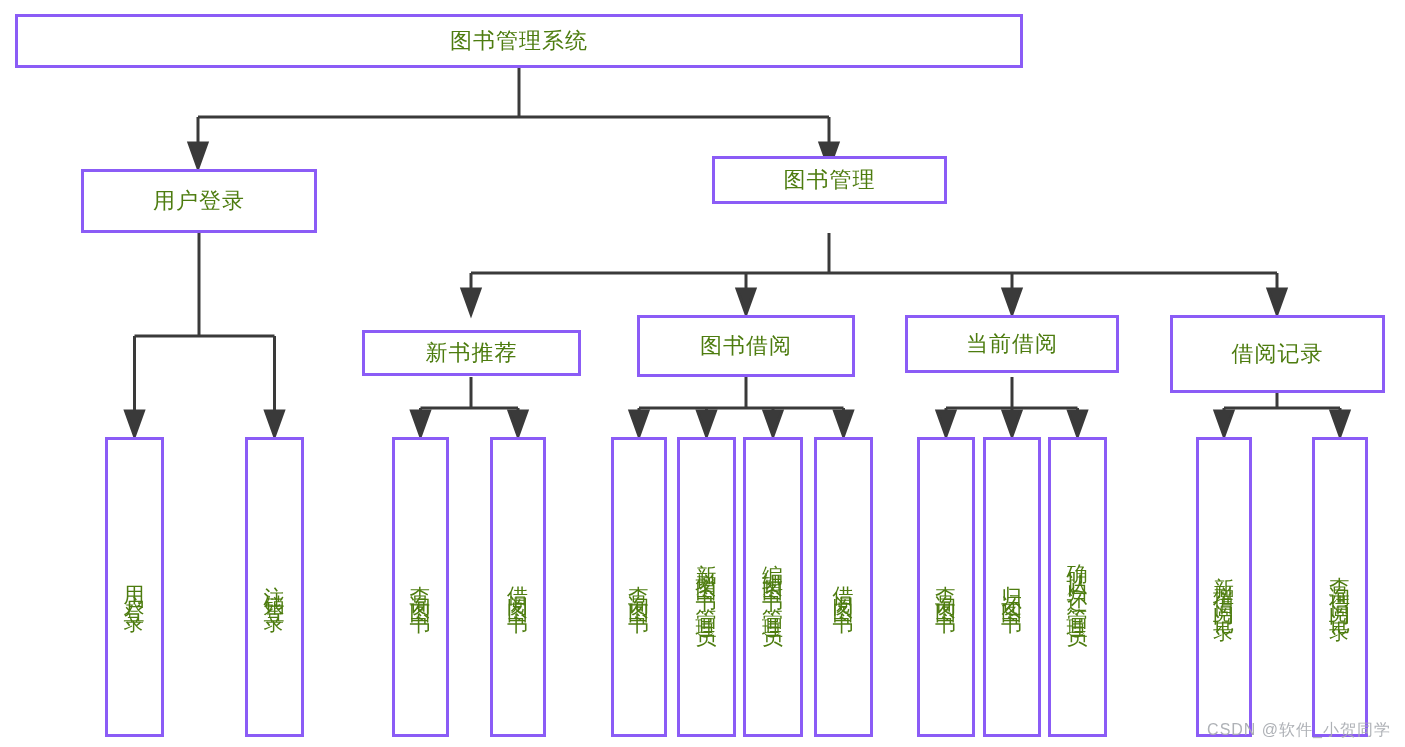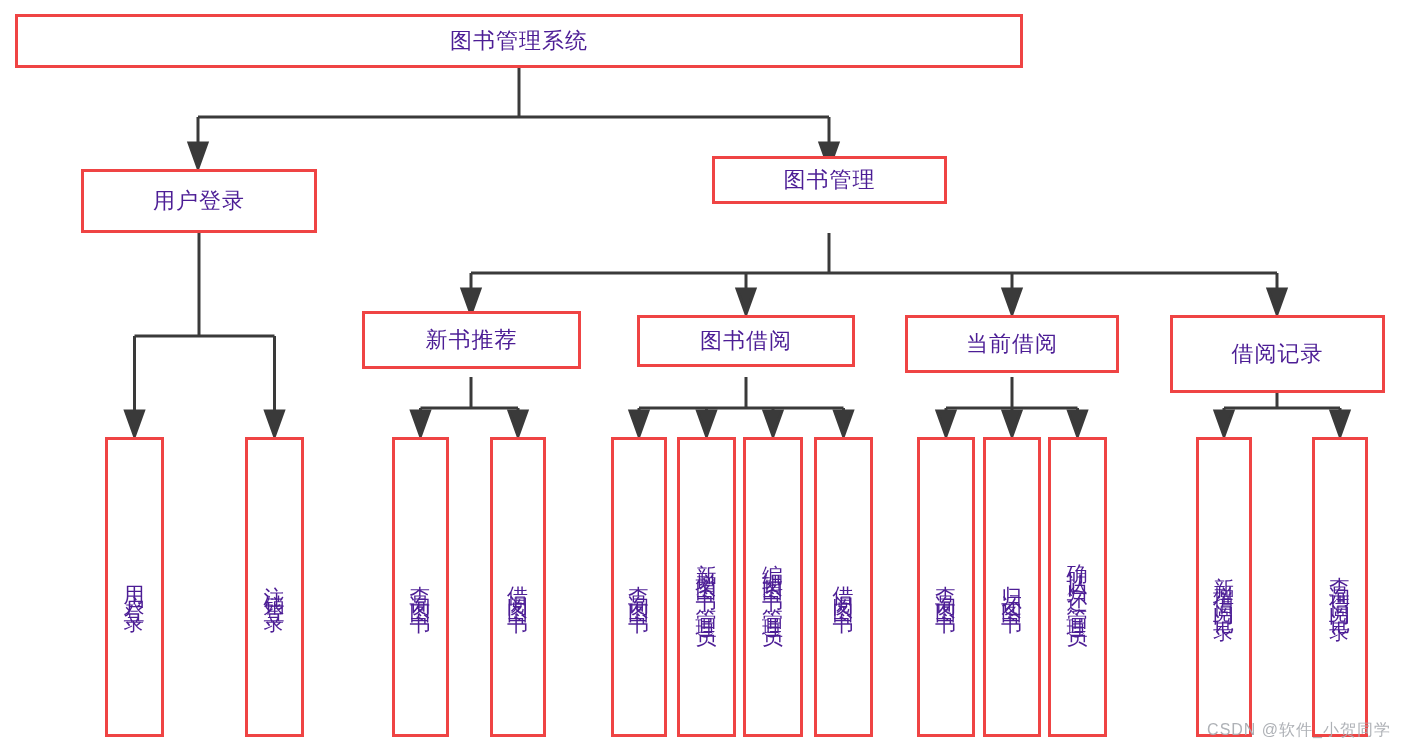--- a/index.html
+++ b/index.html
@@ -17,26 +17,26 @@
   }
   .connectors {
     position: absolute;
     left: 0;
     top: 0;
     z-index: 1;
   }
   .node {
     position: absolute;
     box-sizing: border-box;
-    border: 3px solid #ef4444;
+    border: 3px solid #8b5cf6;
     background: #ffffff;
     display: flex;
     align-items: center;
     justify-content: center;
-    color: #4c1d95;
+    color: #4d7c0f;
     z-index: 2;
   }
   .node.h {
     font-size: 22px;
     letter-spacing: 1px;
     white-space: nowrap;
   }
   .node.v {
     top: 437px;
     height: 300px;
@@ -132,24 +132,24 @@
     <span>图书管理系统</span>
   </div>
 
   <div class="node h" style="left:81px; top:169px; width:236px; height:64px;">
     <span>用户登录</span>
   </div>
   <div class="node h" style="left:712px; top:156px; width:235px; height:48px;">
     <span>图书管理</span>
   </div>
 
-  <div class="node h" style="left:362px; top:311px; width:219px; height:58px;">
+  <div class="node h" style="left:362px; top:330px; width:219px; height:46px;">
     <span>新书推荐</span>
   </div>
-  <div class="node h" style="left:637px; top:315px; width:218px; height:52px;">
+  <div class="node h" style="left:637px; top:315px; width:218px; height:62px;">
     <span>图书借阅</span>
   </div>
   <div class="node h" style="left:905px; top:315px; width:214px; height:58px;">
     <span>当前借阅</span>
   </div>
   <div class="node h" style="left:1170px; top:315px; width:215px; height:78px;">
     <span>借阅记录</span>
   </div>
 
   <div class="node v" style="left:105px; width:59px;">

